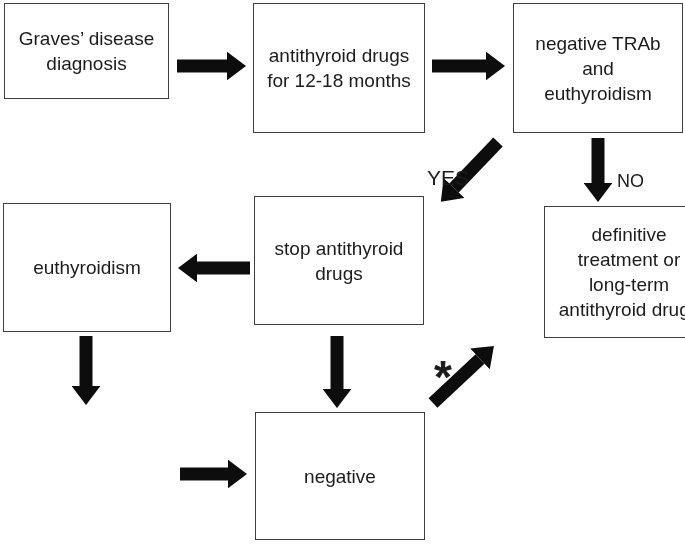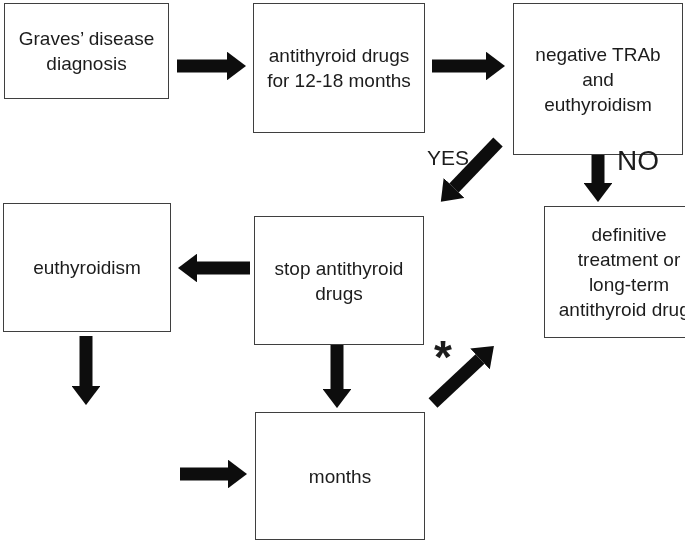--- a/index.html
+++ b/index.html
@@ -14,30 +14,30 @@
   .arrows line{stroke:var(--arrow); stroke-width:13;}
   .arrows marker path{fill:var(--arrow);}
   .box{
     position:absolute; background:#ffffff; border:1.5px solid var(--box-border);
     display:flex; align-items:center; justify-content:center; text-align:center;
     box-sizing:border-box;
   }
   .box span{
     white-space:pre-line; font-size:19px; line-height:25px; display:block; padding:0 6px;
   }
-  .edge-label{position:absolute; font-size:20px; line-height:20px;}
+  .edge-label{position:absolute; font-size:20px; line-height:20px;margin-top:20px;}
   #lbl-yes{left:427px; top:148px; width:40px; text-align:right; font-size:21px;}
-  #lbl-no{left:617px; top:151px; font-size:28px;}
+  #lbl-no{left:617px; top:151px; font-size:18px;}
   #lbl-asterisk{left:434px; top:334px; font-size:46px; line-height:46px; font-weight:600;}
   
   #b0{left:4px;   top:3px;   width:165px; height:96px;}
   #b1{left:253px; top:3px;   width:172px; height:130px;}
-  #b2{left:513px; top:3px;   width:170px; height:152px;}
+  #b2{left:513px; top:3px;   width:170px; height:130px;}
   #b3{left:3px;   top:203px; width:168px; height:129px;}
-  #b4{left:254px; top:216px; width:170px; height:129px;}
+  #b4{left:254px; top:196px; width:170px; height:129px;}
   #b5{left:544px; top:206px; width:170px; height:132px;}
   #b6{left:2px;   top:409px; width:169px; height:131px;}
   #b7{left:255px; top:412px; width:170px; height:128px;}
 </style>
 </head>
 <body>
 
 <div class="canvas">
 
   <svg class="arrows" viewBox="0 0 685 544" xmlns="http://www.w3.org/2000/svg">
@@ -77,20 +77,20 @@
     <span>stop antithyroid
 drugs</span>
   </div>
   <div class="box" id="b5">
     <span>definitive
 treatment or
 long-term
 antithyroid drugs</span>
   </div>
   <div class="box" id="b7">
-    <span>months</span>
+    <span>negative</span>
   </div>
 
   <div class="edge-label" id="lbl-yes">YES</div>
   <div class="edge-label" id="lbl-no">NO</div>
   <div class="edge-label" id="lbl-asterisk">*</div>
 
 </div>
 
 </body></html>

